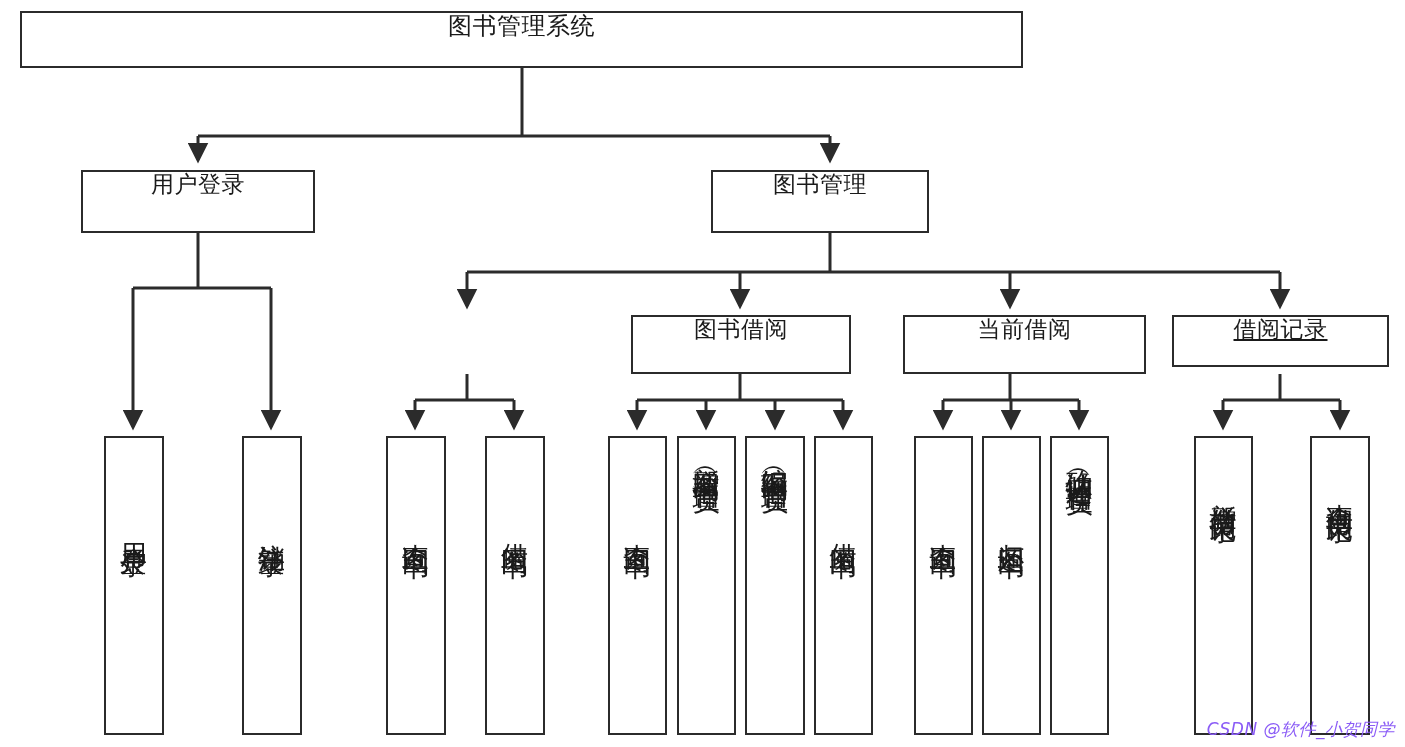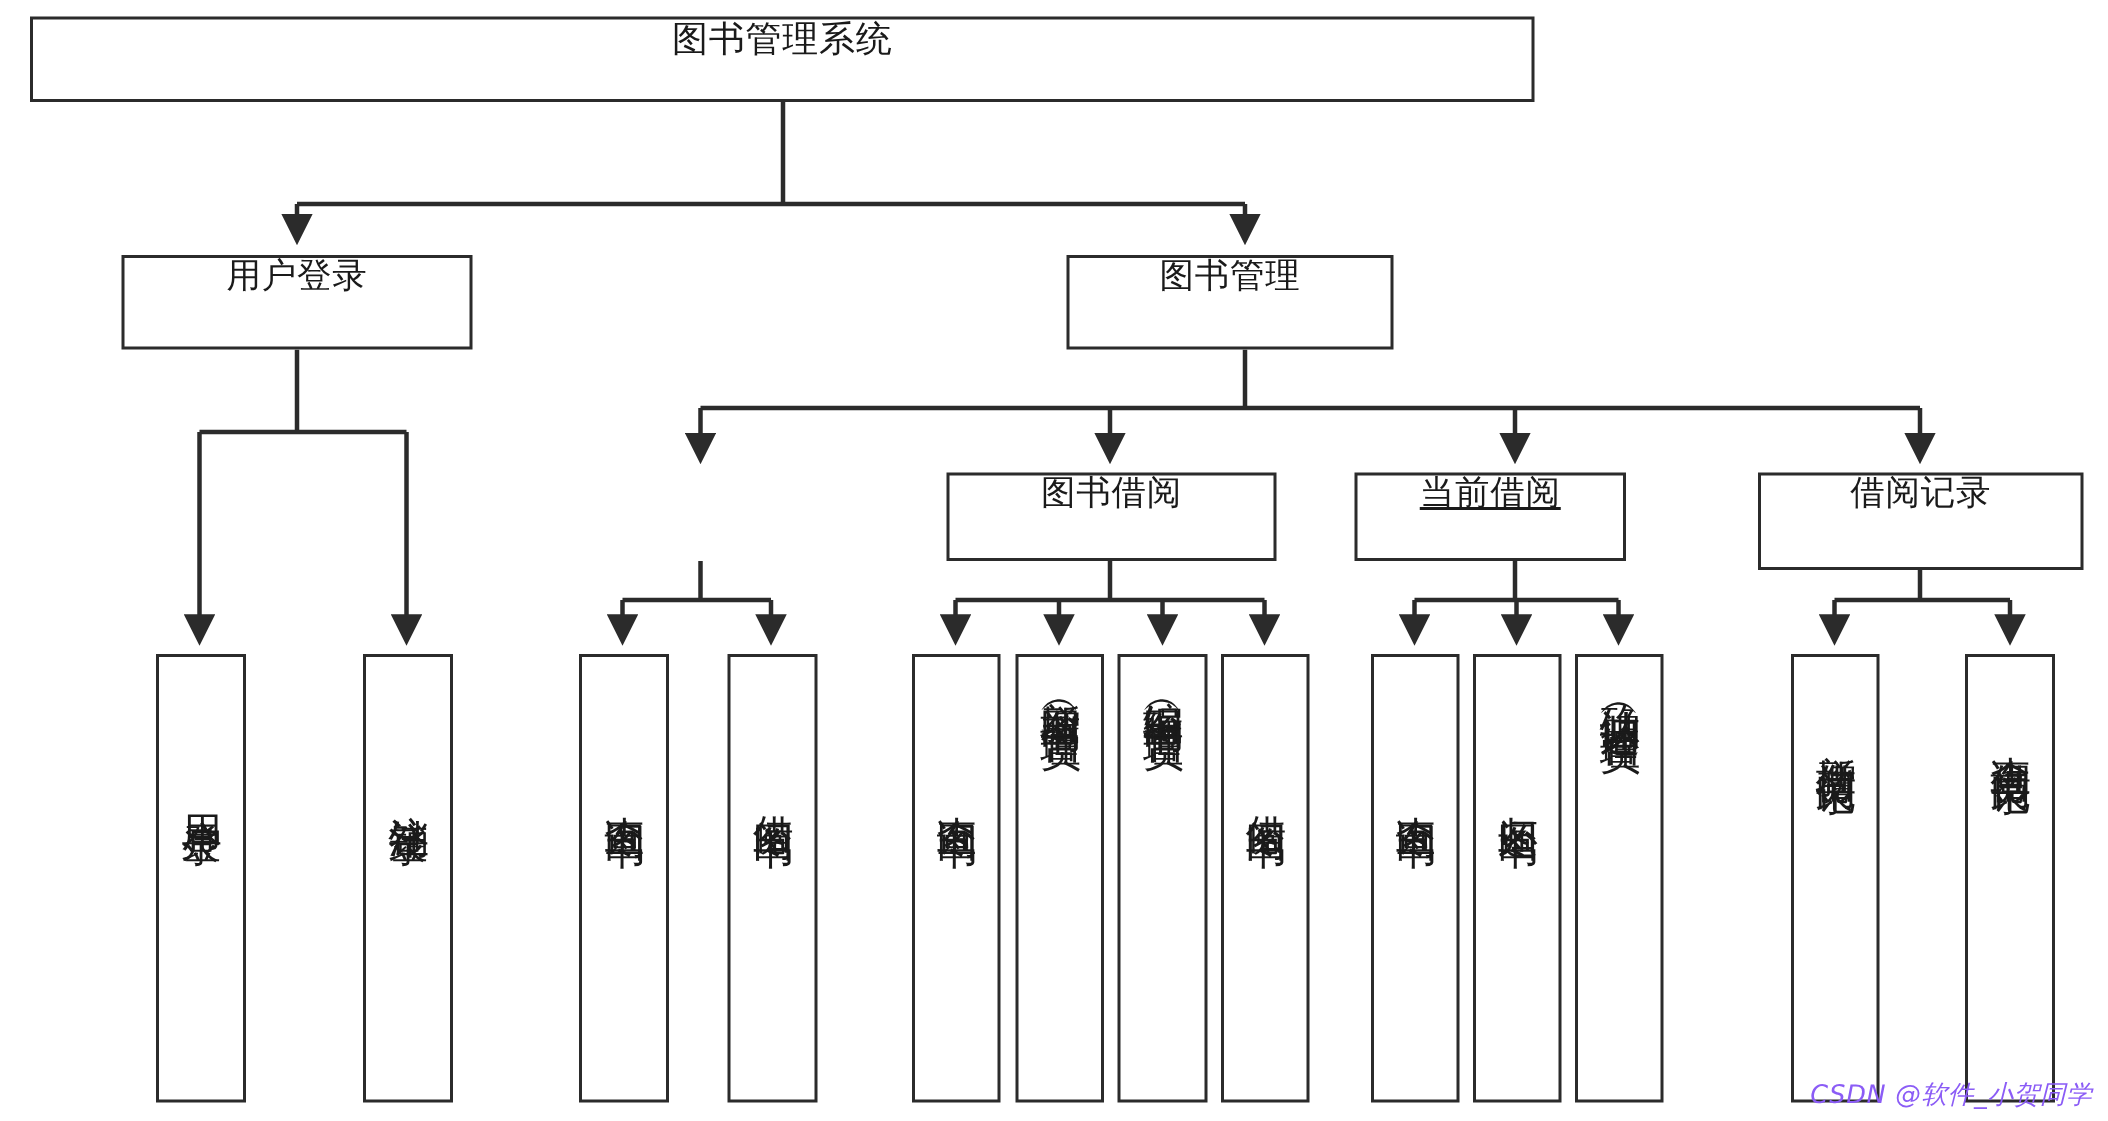--- a/index.html
+++ b/index.html
@@ -144,24 +144,24 @@
   <div class="node h" style="left:81px; top:170px; width:234px; height:63px;">
     <span class="label">用户登录</span>
   </div>
   <div class="node h" style="left:711px; top:170px; width:218px; height:63px;">
     <span class="label">图书管理</span>
   </div>
 
   <div class="node h" style="left:631px; top:315px; width:220px; height:59px;">
     <span class="label">图书借阅</span>
   </div>
-  <div class="node h" style="left:903px; top:315px; width:181px; height:59px;text-decoration:underline;">
+  <div class="node h" style="left:903px; top:315px; width:243px; height:59px;">
     <span class="label">当前借阅</span>
   </div>
-  <div class="node h" style="left:1172px; top:315px; width:217px; height:65px;">
+  <div class="node h" style="left:1172px; top:315px; width:217px; height:52px;text-decoration:underline;">
     <span class="label">借阅记录</span>
   </div>
 
   <div class="node v mid" style="left:104px; top:436px; width:60px; height:299px;">
     <span class="label">用户登录</span>
   </div>
   <div class="node v mid" style="left:242px; top:436px; width:60px; height:299px;">
     <span class="label">注销登录</span>
   </div>
 

